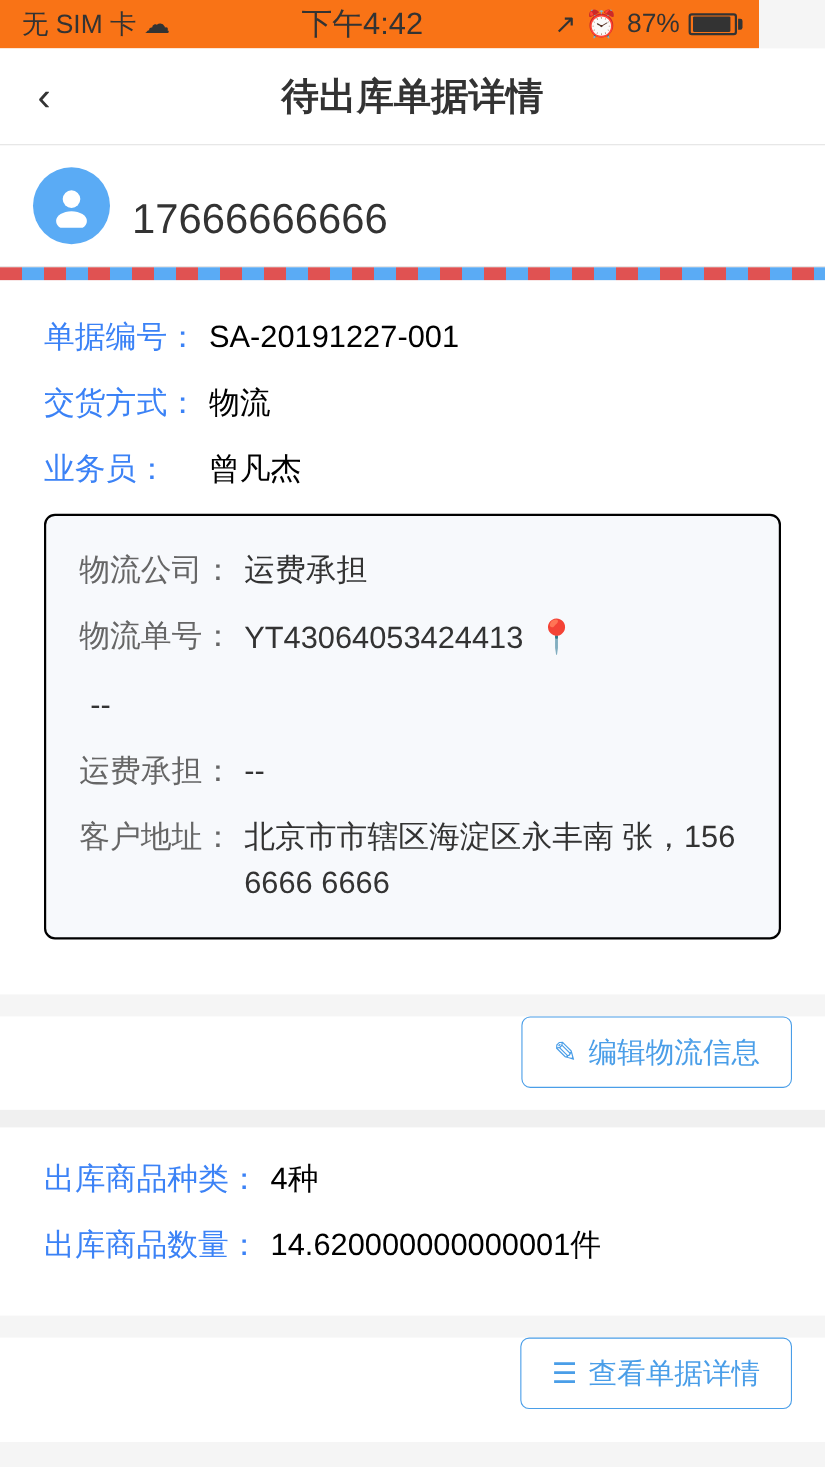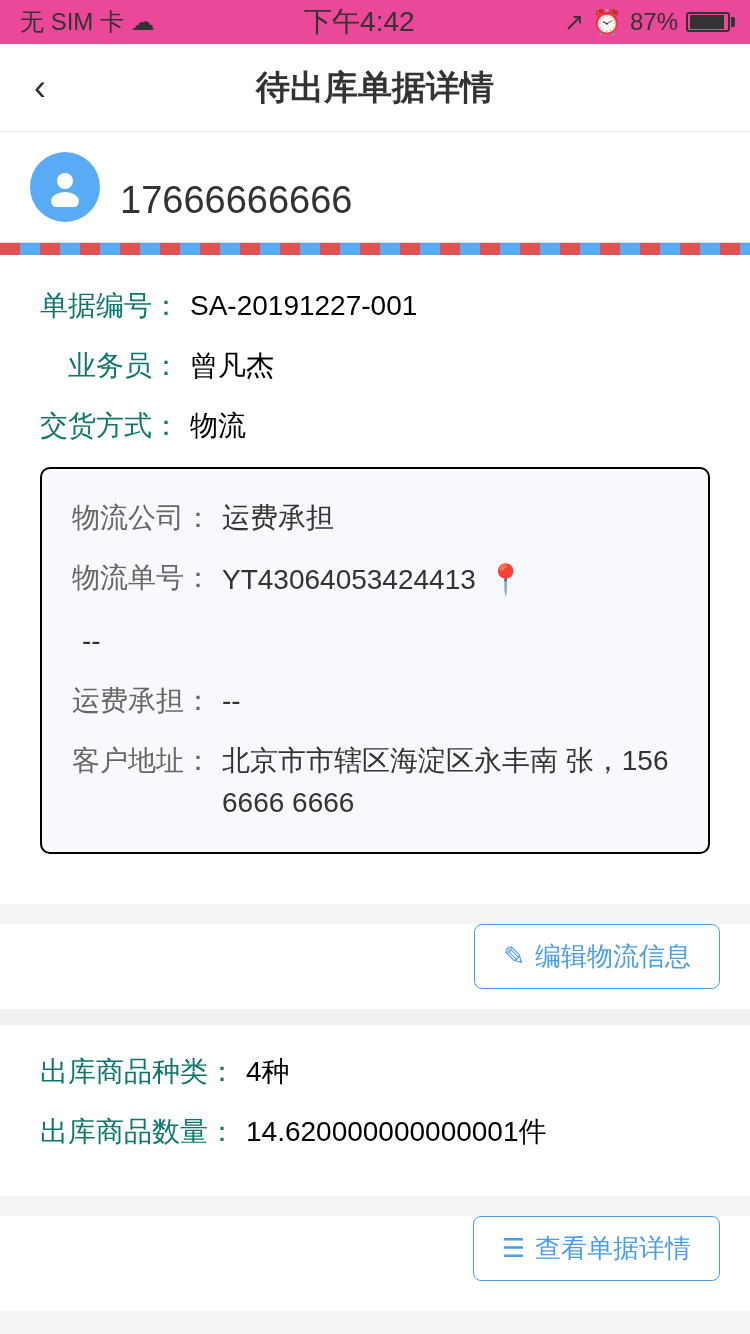--- a/index.html
+++ b/index.html
@@ -8,23 +8,23 @@
       width: 750px;
       min-height: 1334px;
       font-family: -apple-system, "PingFang SC", "Helvetica Neue", Arial, sans-serif;
       background: #f5f5f5;
       font-size: 28px;
       color: #333;
     }
 
     
     .status-bar {
-      width: 750px;
+      width: 690px;
       height: 44px;
-      background: #ec4899;
+      background: #f97316;
       display: flex;
       align-items: center;
       justify-content: space-between;
       padding: 0 20px;
       font-size: 24px;
       color: #333;
     }
     .status-left { display: flex; align-items: center; gap: 10px; }
     .status-center { font-size: 28px; font-weight: 500; }
     .status-right { display: flex; align-items: center; gap: 8px; font-size: 24px; }
@@ -109,23 +109,22 @@
     }
     .info-row {
       display: flex;
       align-items: flex-start;
       margin-bottom: 18px;
       font-size: 28px;
       line-height: 1.5;
     }
     .info-row:last-child { margin-bottom: 17px; }
     .info-label {
-      color: #0f766e;
+      color: #3b82f6;
       min-width: 140px;
-      text-align: right;
       flex-shrink: 0;
     }
     .info-value {
       color: #000000;
       flex: 1;
       padding-left: 10px;
     }
 
     
     .logistics-card {
@@ -266,26 +265,26 @@
   <div class="dashed-line"></div>
 
   <div class="content-area">
 
     <div class="info-section">
       <div class="info-row">
         <span class="info-label">单据编号：</span>
         <span class="info-value">SA-20191227-001</span>
       </div>
       <div class="info-row">
+        <span class="info-label">交货方式：</span>
+        <span class="info-value">物流</span>
+      </div>
+      <div class="info-row">
         <span class="info-label">业务员：</span>
         <span class="info-value">曾凡杰</span>
-      </div>
-      <div class="info-row">
-        <span class="info-label">交货方式：</span>
-        <span class="info-value">物流</span>
       </div>
 
       <div class="logistics-card">
         <div class="logistics-row">
           <span class="logistics-label">物流公司：</span>
           <span class="logistics-value">运费承担</span>
         </div>
         <div class="logistics-row">
           <span class="logistics-label">物流单号：</span>
           <span class="logistics-value">

